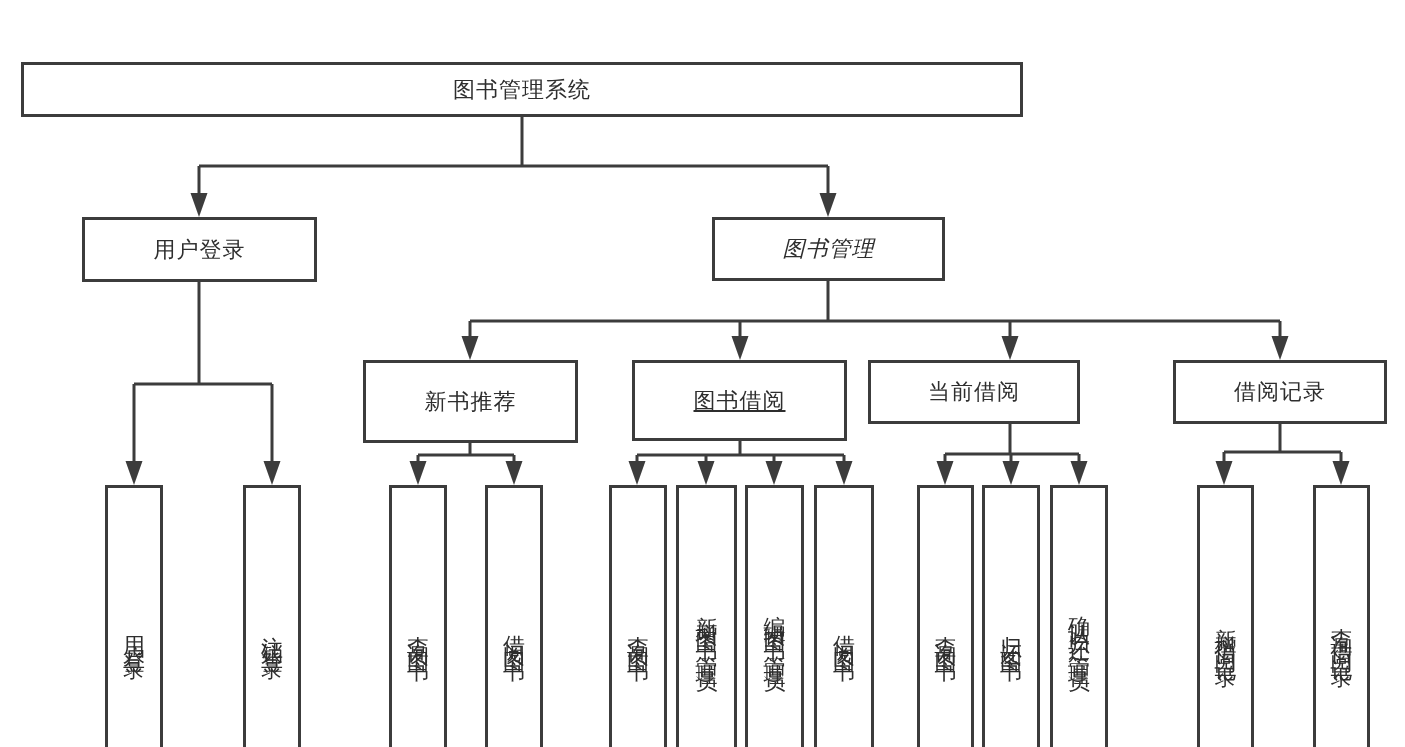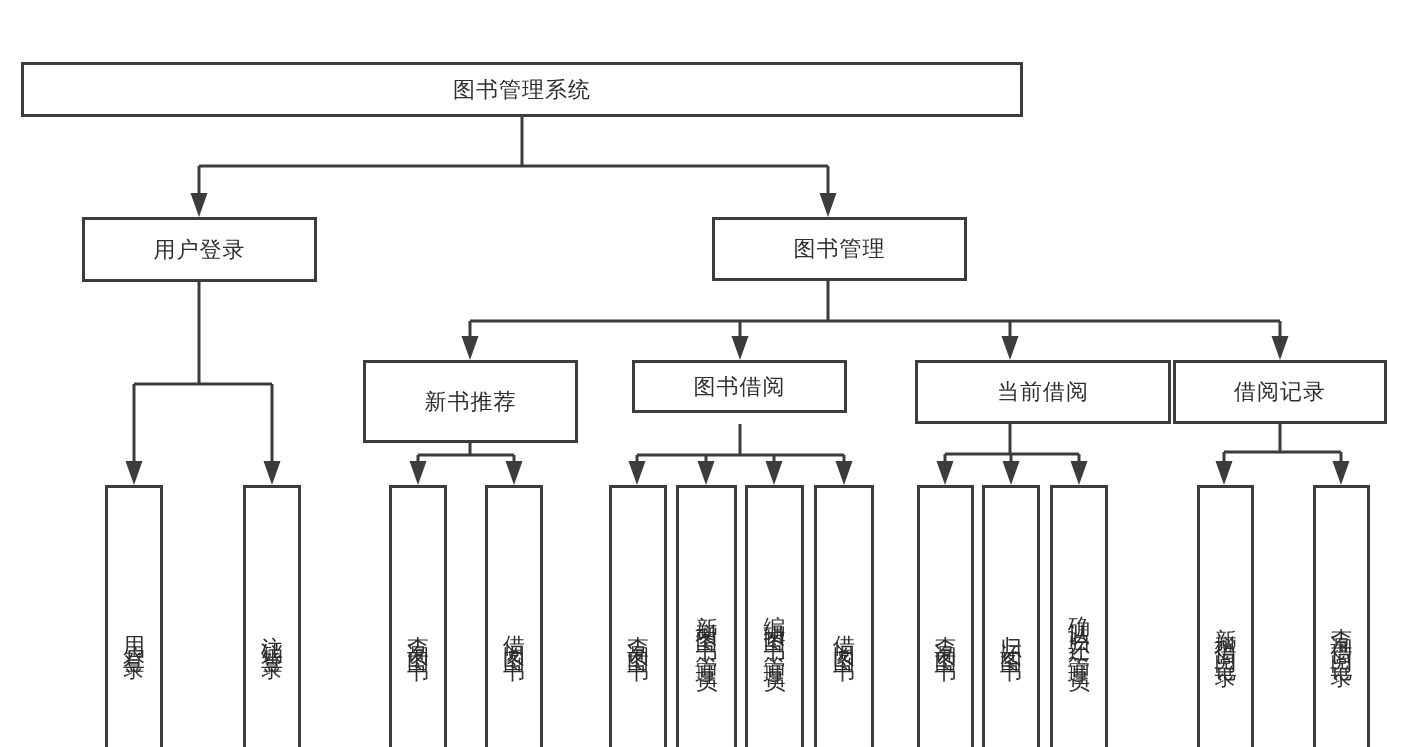--- a/index.html
+++ b/index.html
@@ -110,31 +110,31 @@
     </g>
   </svg>
 
   <div class="node h" style="left:21px; top:14px; width:1002px; height:55px;">
     <span>图书管理系统</span>
   </div>
 
   <div class="node h" style="left:82px; top:169px; width:235px; height:65px;">
     <span>用户登录</span>
   </div>
-  <div class="node h" style="left:712px; top:169px; width:255px; height:64px;">
+  <div class="node h" style="left:712px; top:169px; width:233px; height:64px;font-style:italic;">
     <span>图书管理</span>
   </div>
 
   <div class="node h" style="left:363px; top:312px; width:215px; height:83px;">
     <span>新书推荐</span>
   </div>
-  <div class="node h" style="left:632px; top:312px; width:215px; height:53px;">
+  <div class="node h" style="left:632px; top:312px; width:215px; height:81px;text-decoration:underline;">
     <span>图书借阅</span>
   </div>
-  <div class="node h" style="left:915px; top:312px; width:256px; height:64px;">
+  <div class="node h" style="left:868px; top:312px; width:212px; height:64px;">
     <span>当前借阅</span>
   </div>
   <div class="node h" style="left:1173px; top:312px; width:214px; height:64px;">
     <span>借阅记录</span>
   </div>
 
   <div class="node v" style="left:105px; top:437px; width:58px; height:298px;">
     <span class="vtext">用户登录</span>
   </div>
   <div class="node v" style="left:243px; top:437px; width:58px; height:298px;">

